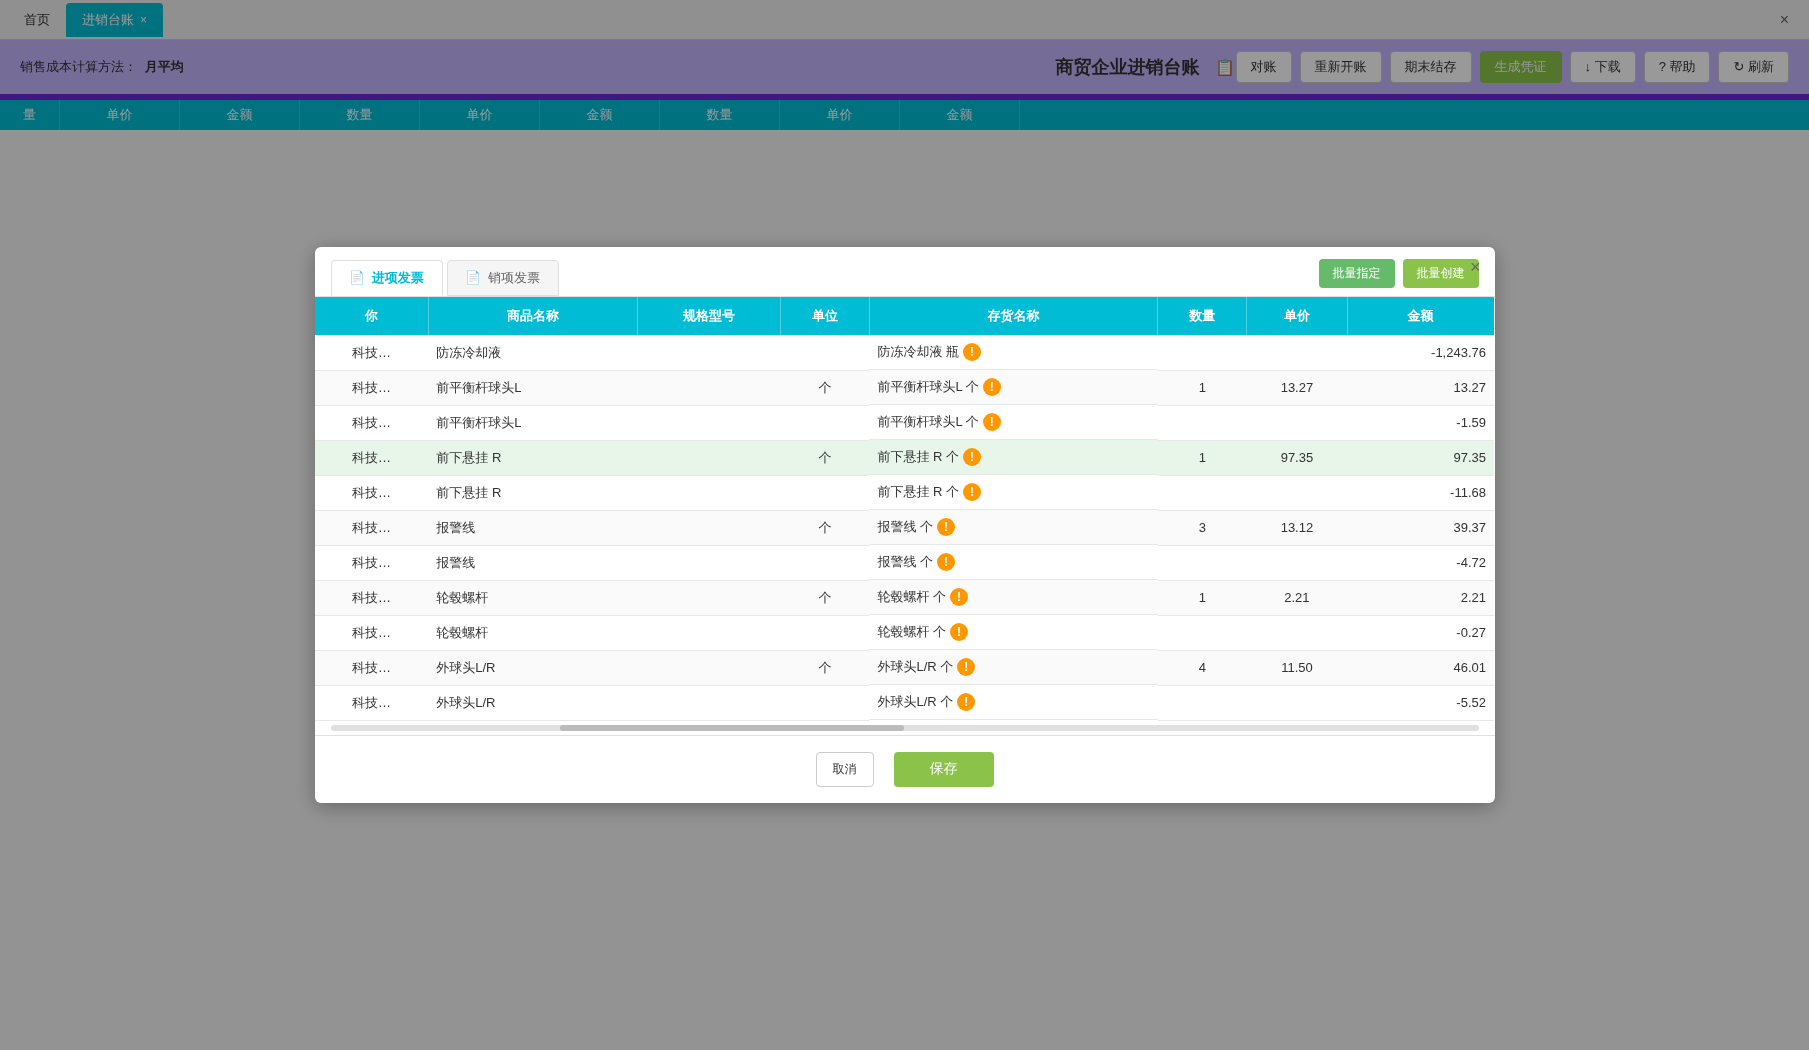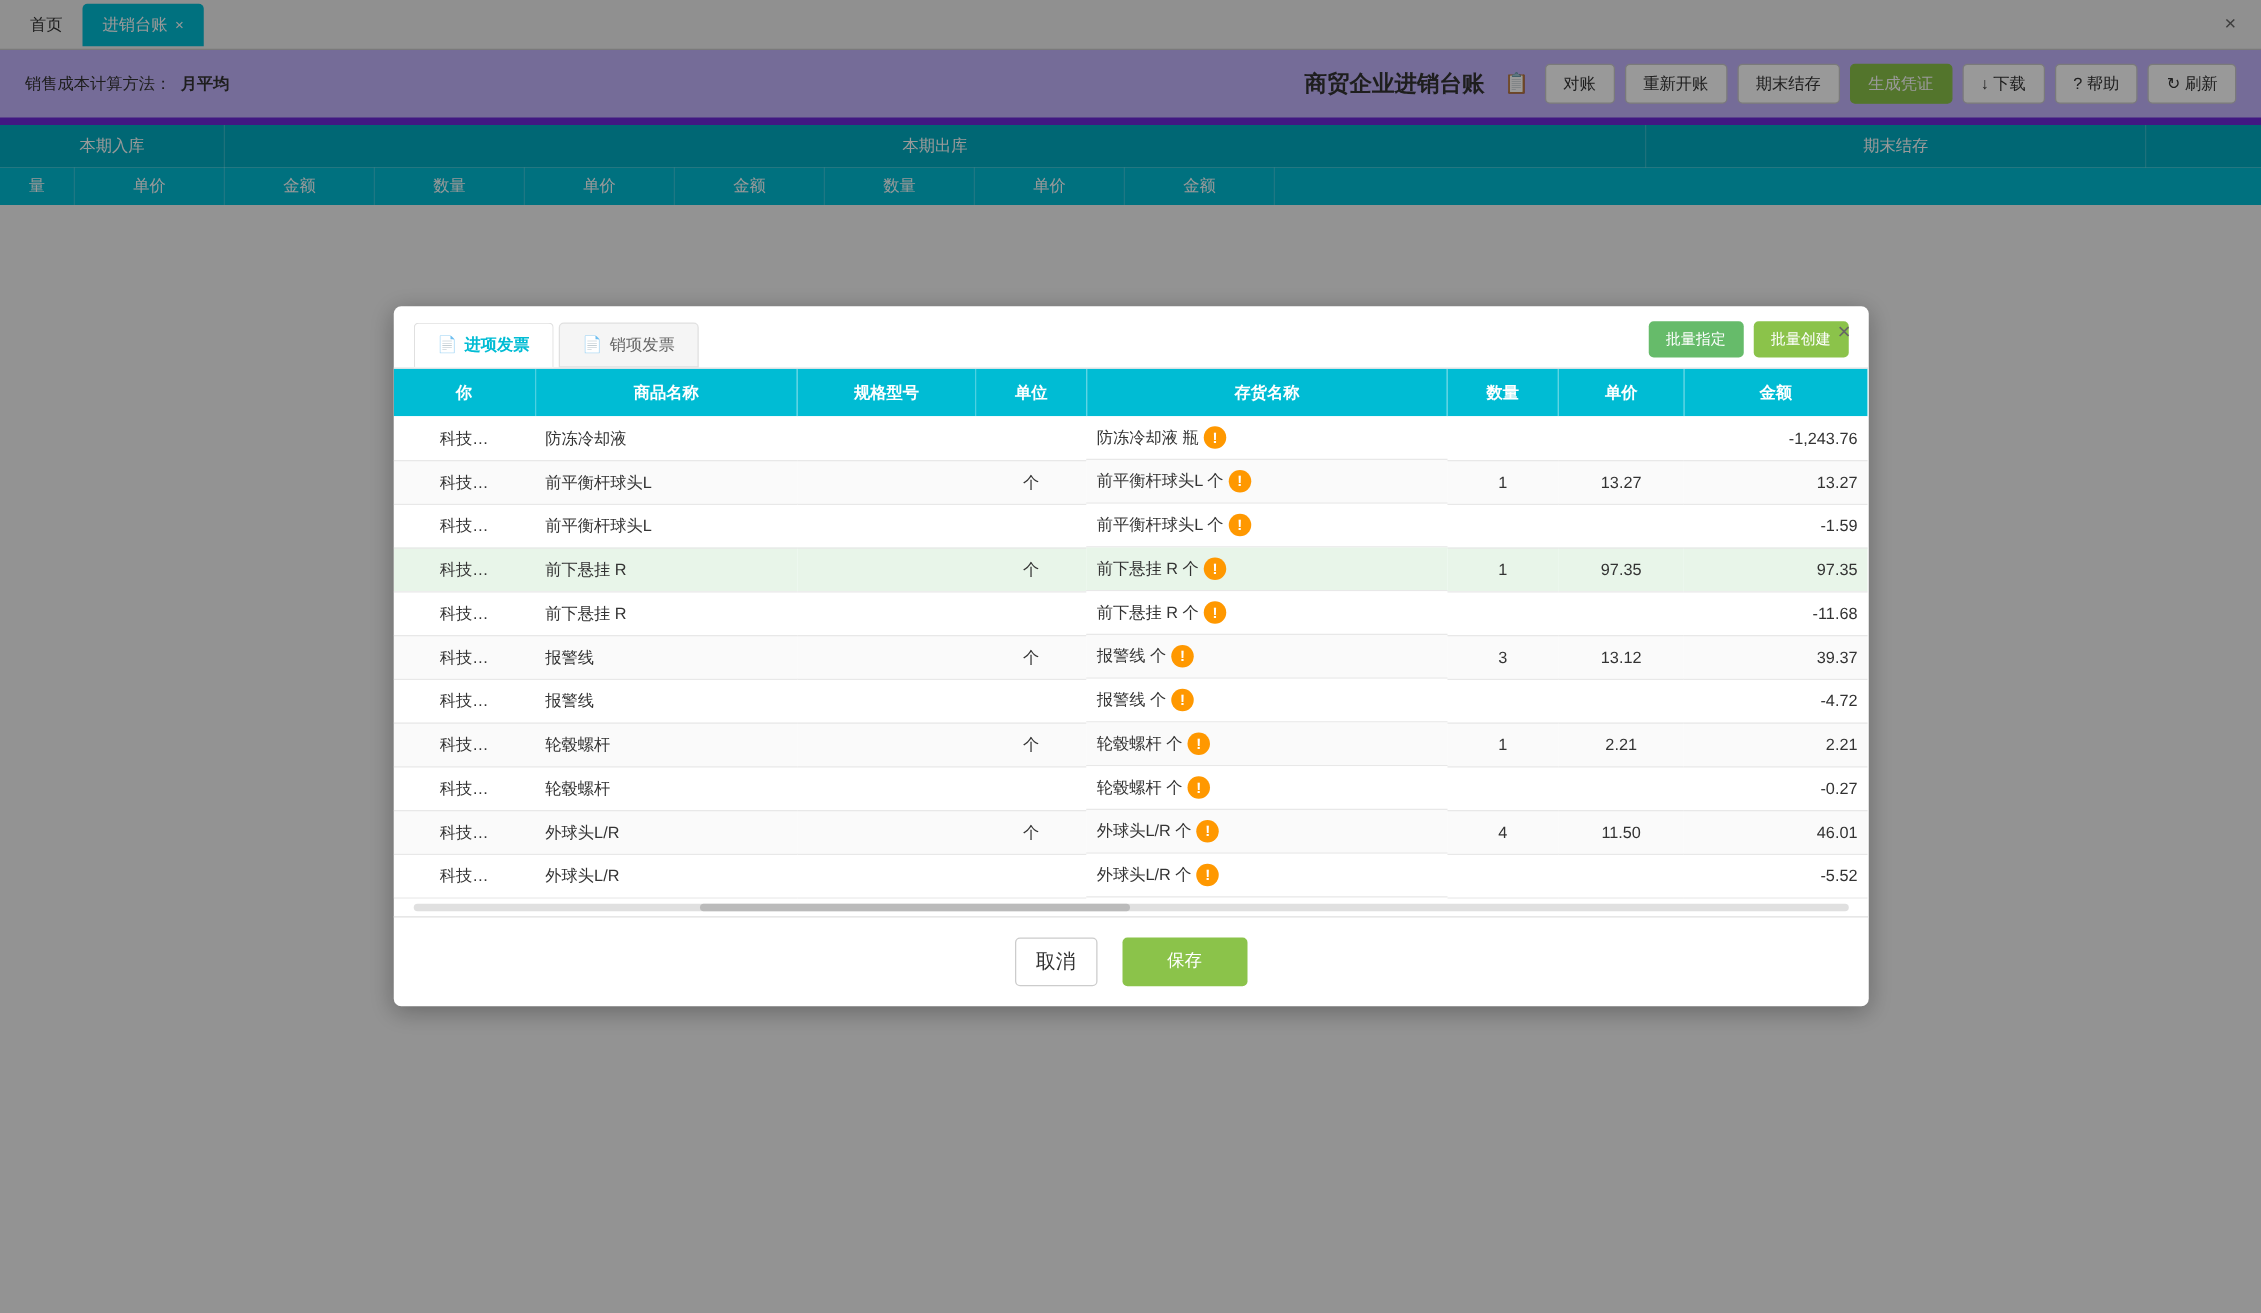--- a/index.html
+++ b/index.html
@@ -70,21 +70,20 @@
       color: #333;
       display: flex;
       align-items: center;
       justify-content: flex-end;
       gap: 16px;
     }
     .header-buttons {
       display: flex;
       gap: 8px;
       align-items: flex-start;
-      margin-left: 12px;
     }
     .btn {
       padding: 6px 14px;
       border-radius: 4px;
       cursor: pointer;
       font-size: 13px;
       border: 1px solid #ccc;
       background: #fff;
       color: #333;
     }
@@ -258,21 +257,21 @@
       display: flex;
       justify-content: center;
       gap: 20px;
       padding: 16px;
       border-top: 1px solid #e0e0e0;
     }
     .btn-cancel {
       padding: 8px 16px;
       border-radius: 4px;
       cursor: pointer;
-      font-size: 16px;
+      font-size: 12px;
       border: 1px solid #ccc;
       background: #fff;
       color: #333;
     }
     .btn-save {
       padding: 8px 36px;
       border-radius: 4px;
       cursor: pointer;
       font-size: 14px;
       border: none;
@@ -337,26 +336,20 @@
     <button class="btn btn-outline">重新开账</button>
     <button class="btn btn-outline">期末结存</button>
     <button class="btn btn-primary">生成凭证</button>
     <button class="btn btn-outline">↓ 下载</button>
     <button class="btn btn-outline">? 帮助</button>
     <button class="btn btn-outline">↻ 刷新</button>
   </div>
 </div>
 
 <div class="bg-content">
-  <div class="bg-table-header">
-    <div class="bg-header-cell" style="width:180px;">本期入库</div>
-    <div class="bg-header-cell" style="flex:1;">本期出库</div>
-    <div class="bg-header-cell" style="width:400px;">期末结存</div>
-    <div style="width:92px;"></div>
-  </div>
   <div class="bg-subheader">
     <div class="bg-subheader-cell" style="width:60px;">量</div>
     <div class="bg-subheader-cell" style="width:120px;">单价</div>
     <div class="bg-subheader-cell" style="width:120px;">金额</div>
     <div class="bg-subheader-cell" style="width:120px;">数量</div>
     <div class="bg-subheader-cell" style="width:120px;">单价</div>
     <div class="bg-subheader-cell" style="width:120px;">金额</div>
     <div class="bg-subheader-cell" style="width:120px;">数量</div>
     <div class="bg-subheader-cell" style="width:120px;">单价</div>
     <div class="bg-subheader-cell" style="width:120px;">金额</div>

